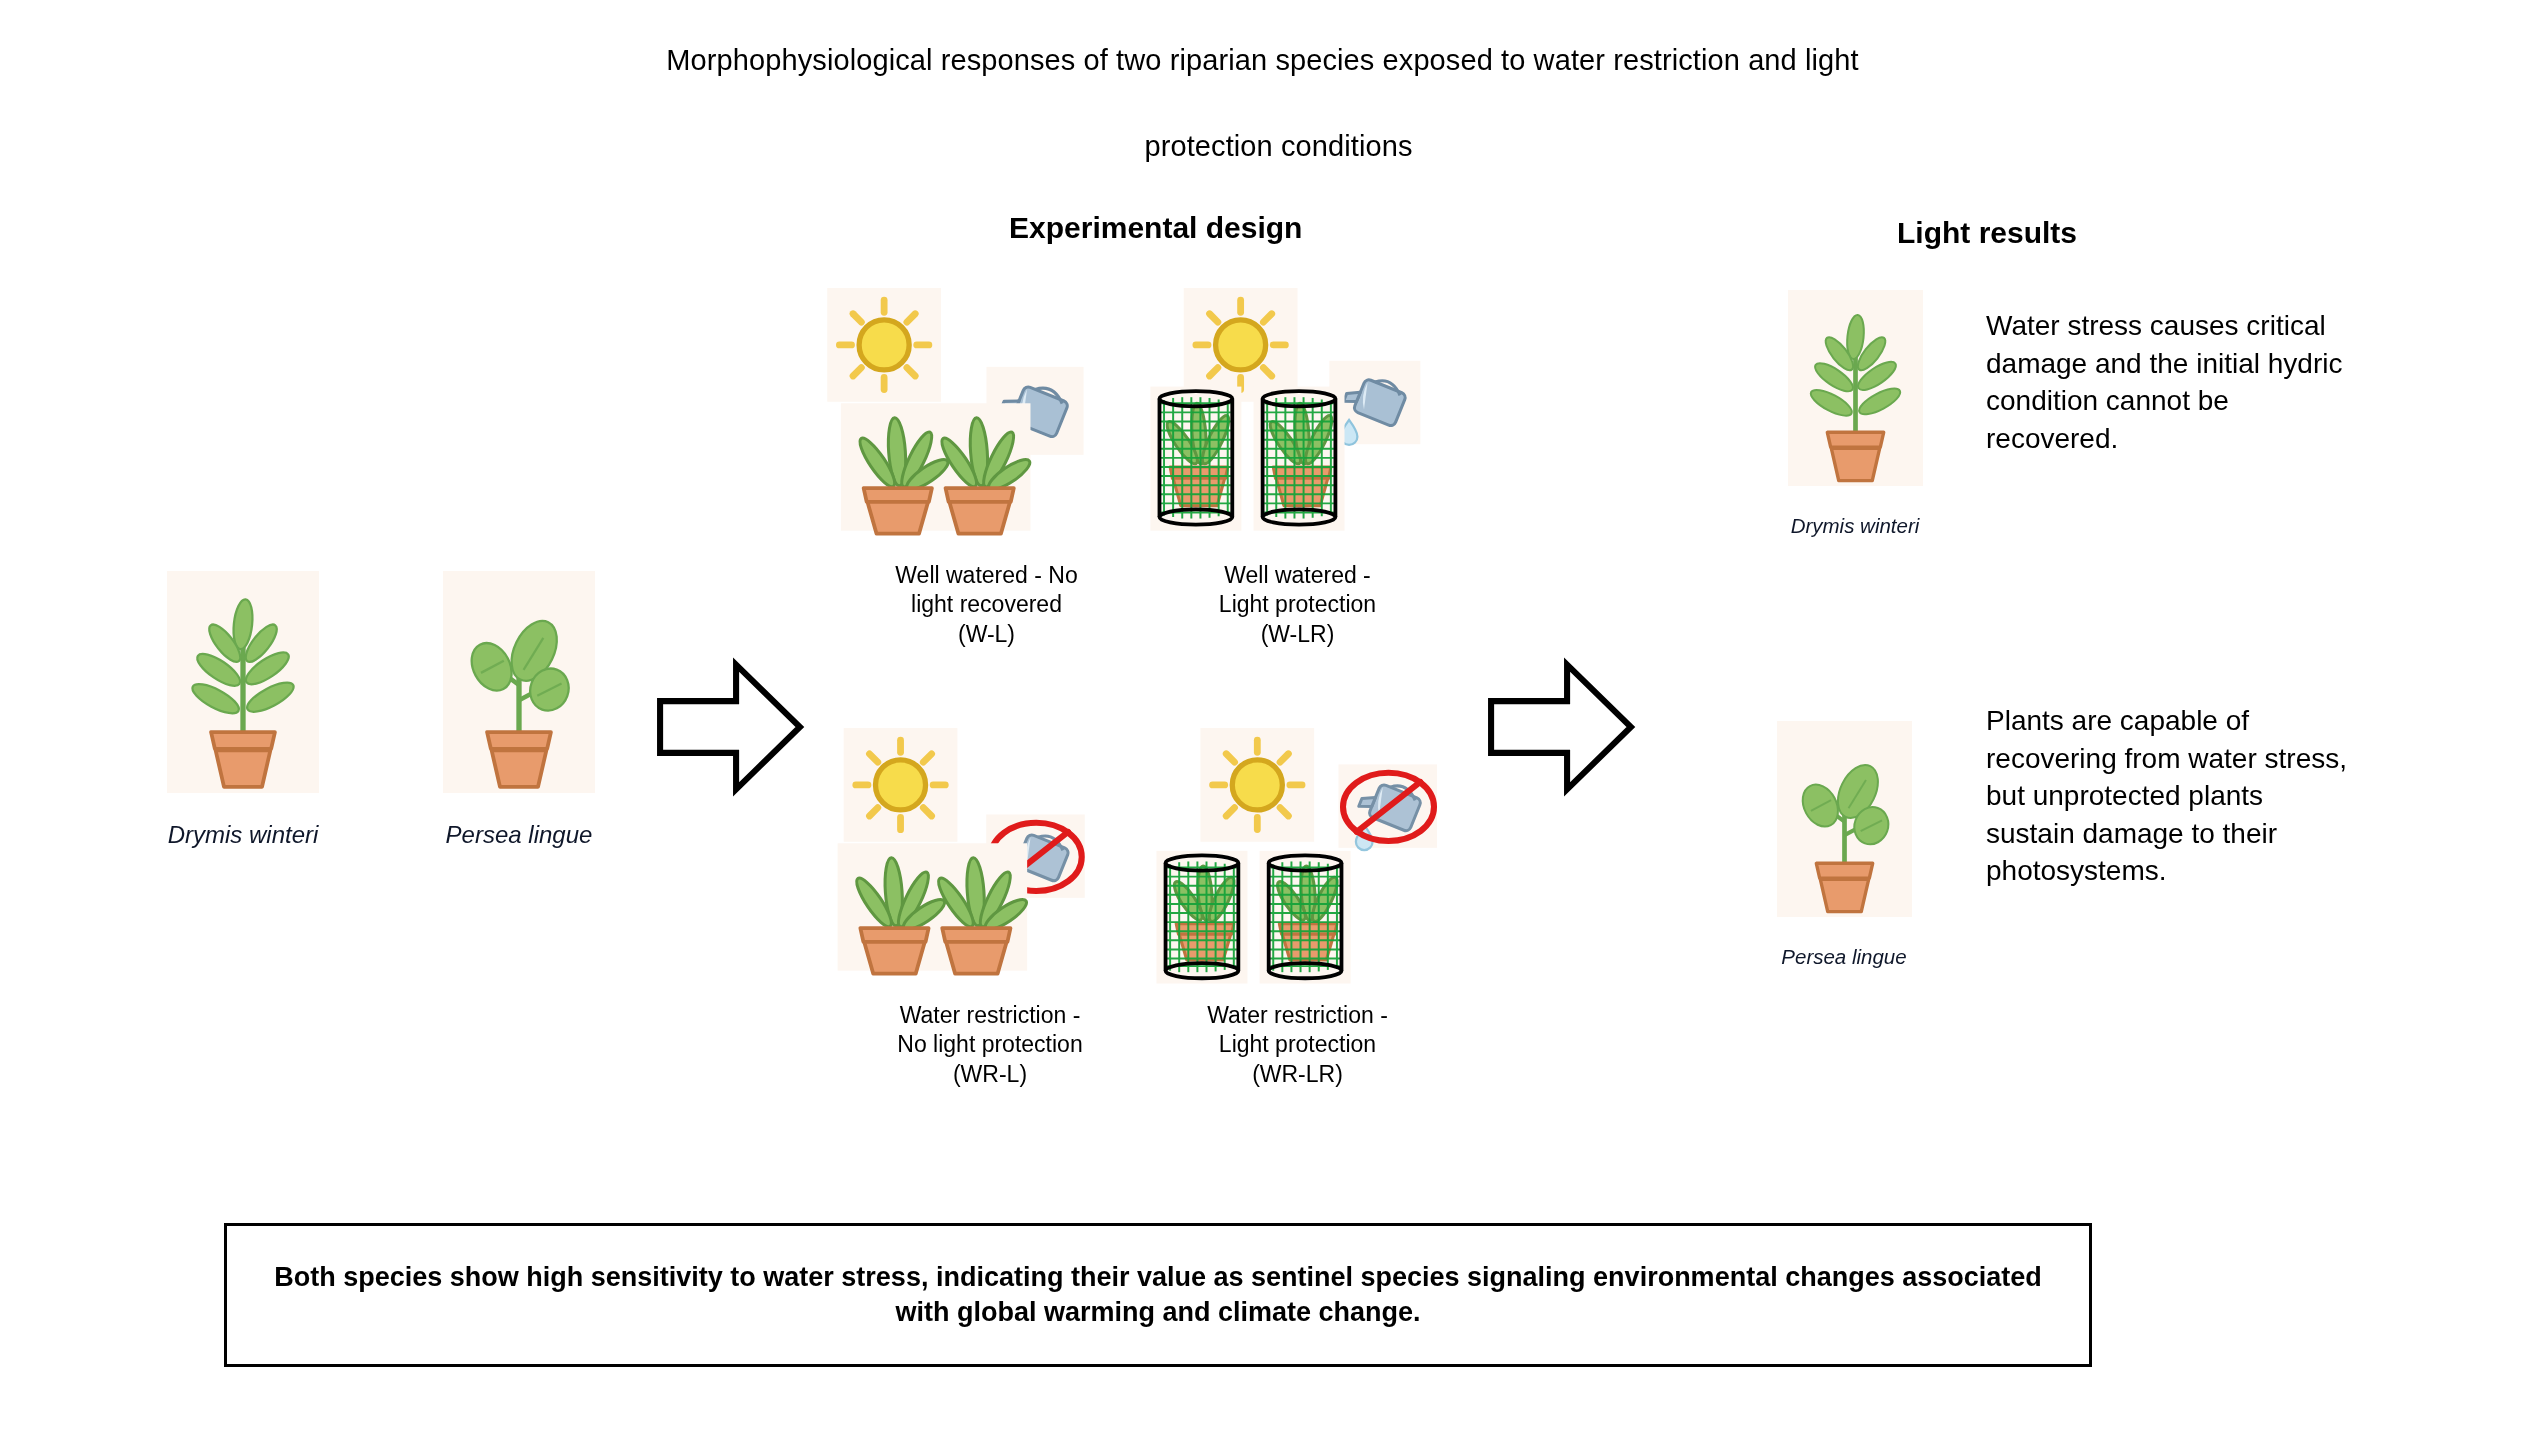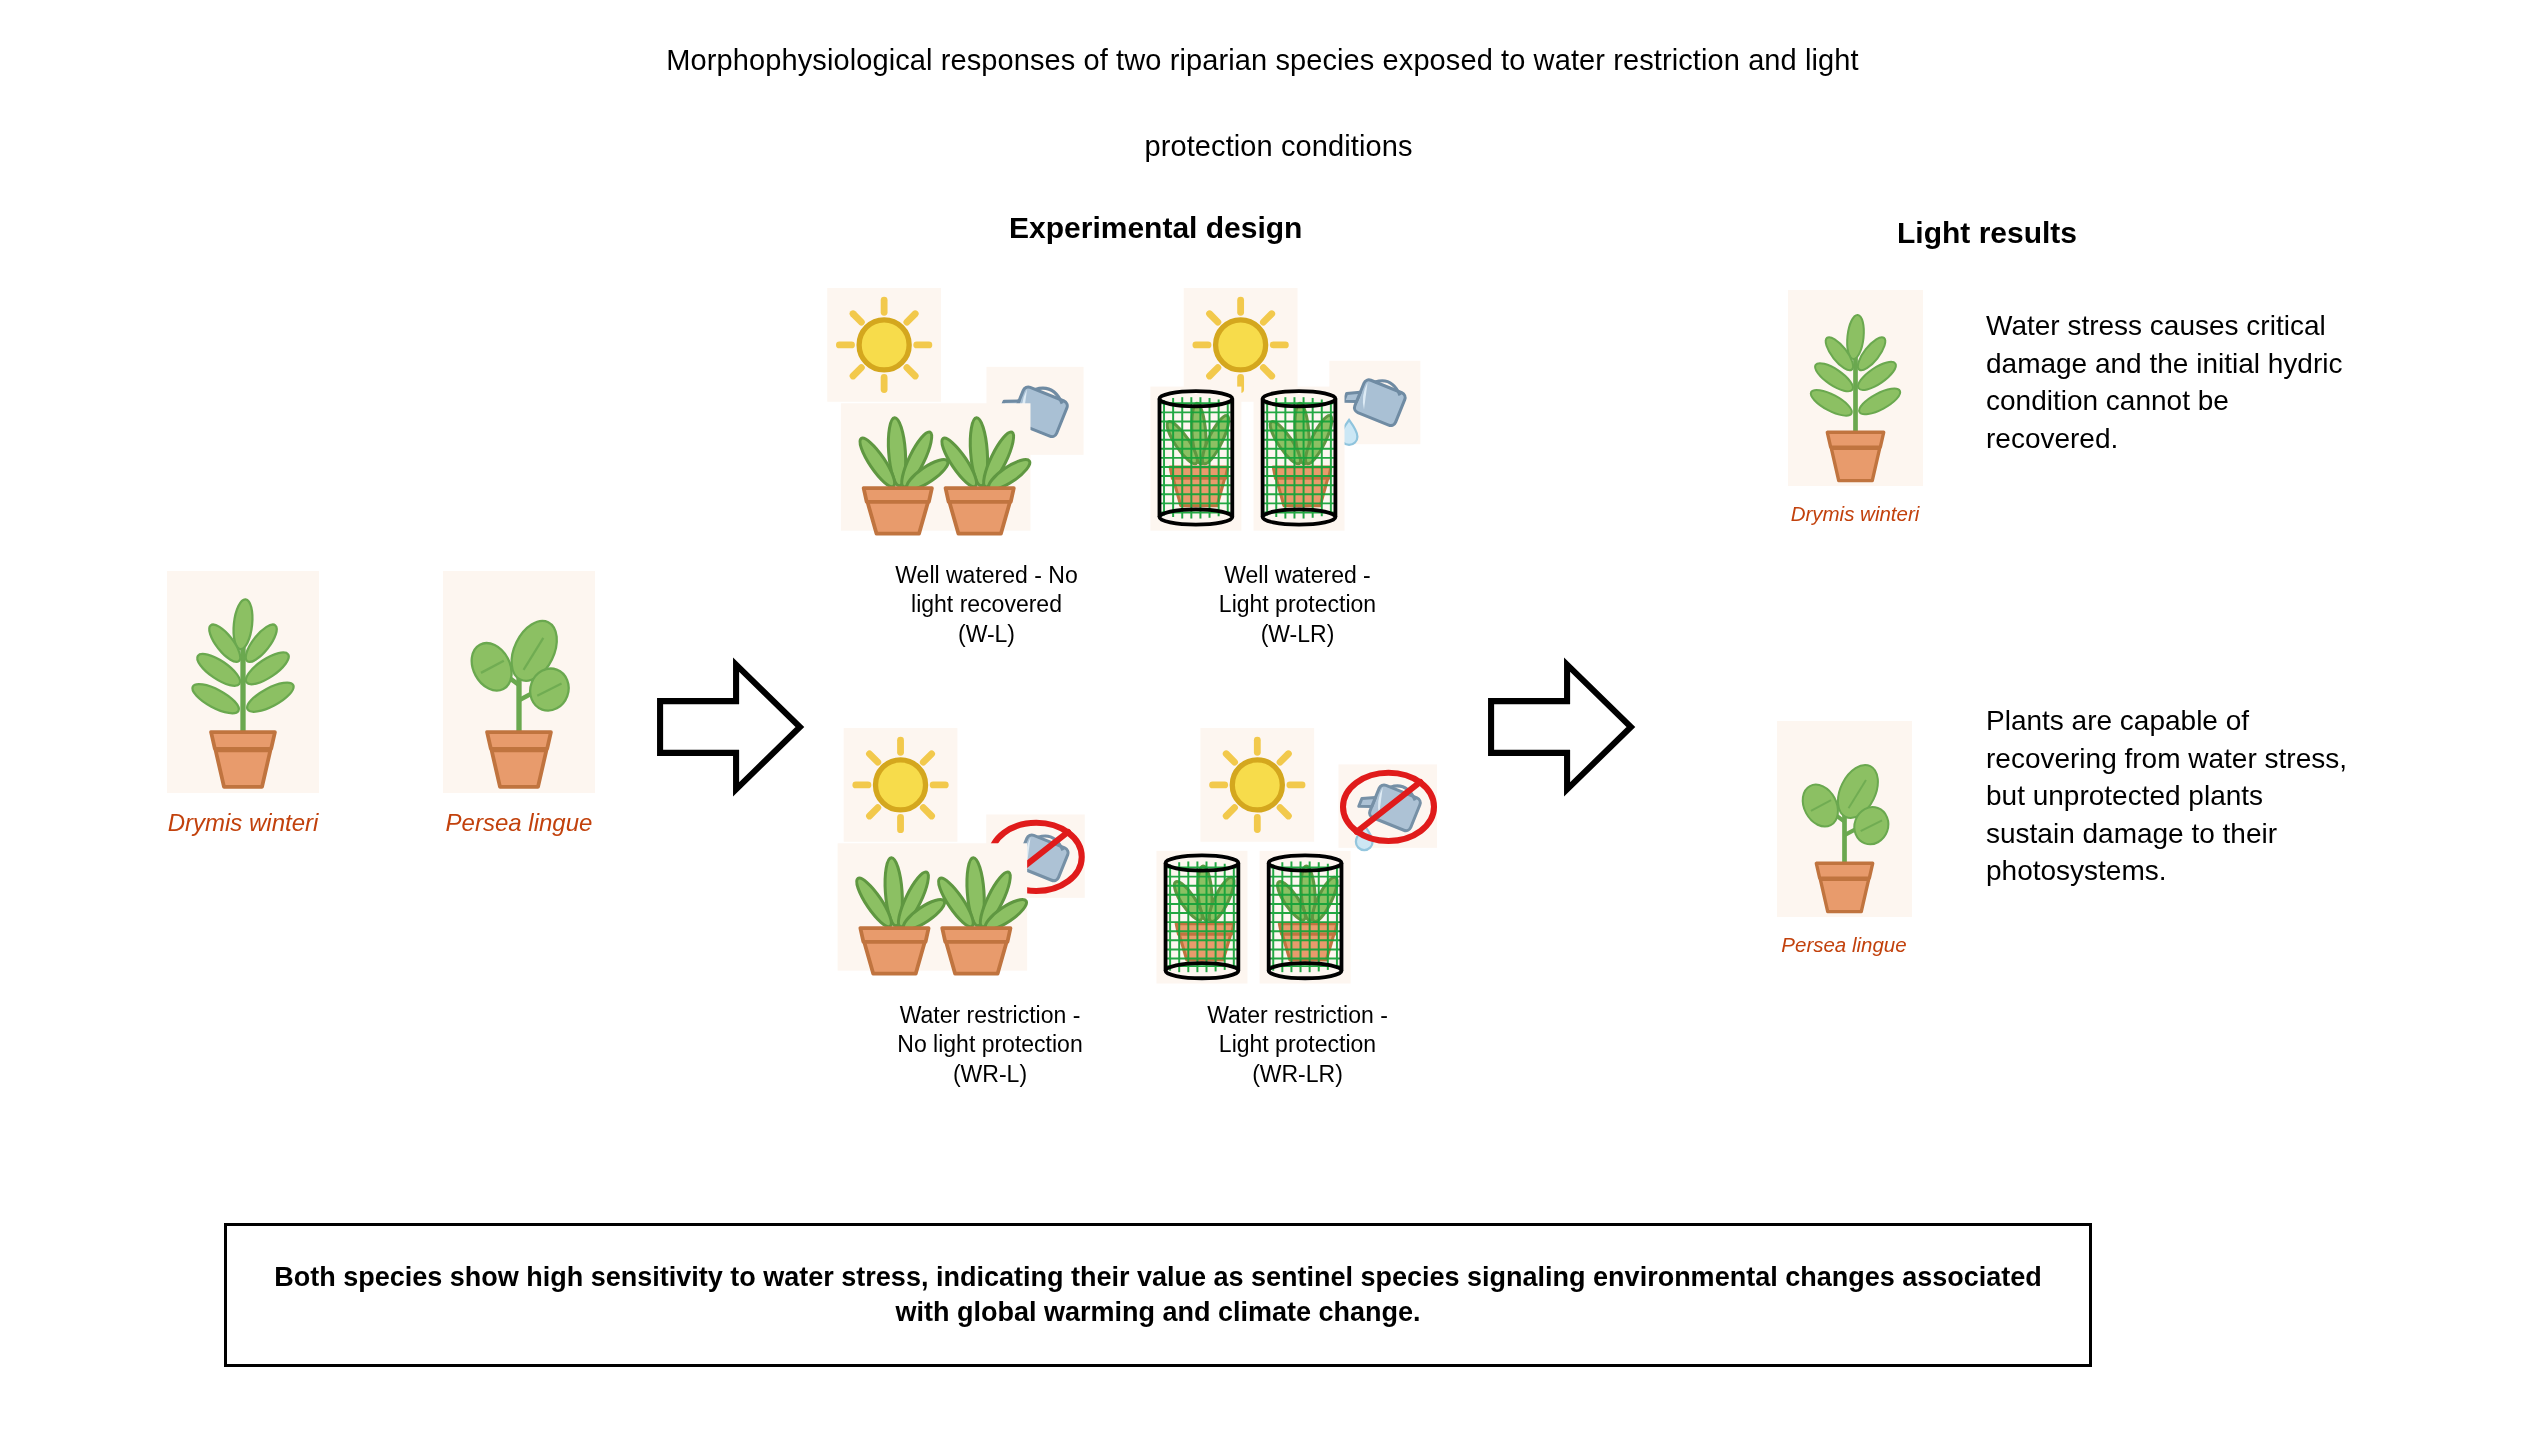--- a/index.html
+++ b/index.html
@@ -43,22 +43,22 @@
   
   .species-block { position: absolute; text-align: center; }
   .species-photo {
     background: #fdf6f0;
     position: relative;
     margin: 0 auto;
   }
   .species-caption {
     font-style: italic;
     font-size: 24px;
-    color: #c2410c;
-    margin-top: 16px;
+    color: #0f172a;
+    margin-top: 28px;
     white-space: nowrap;
   }
 
   #species-drymis { left: 137px; top: 571px; width: 212px; }
   #species-drymis .species-photo { width: 152px; height: 222px; }
   #species-persea { left: 413px; top: 571px; width: 212px; }
   #species-persea .species-photo { width: 152px; height: 222px; }
 
   
   #result-plant-1 { left: 1760px; top: 290px; width: 190px; }

